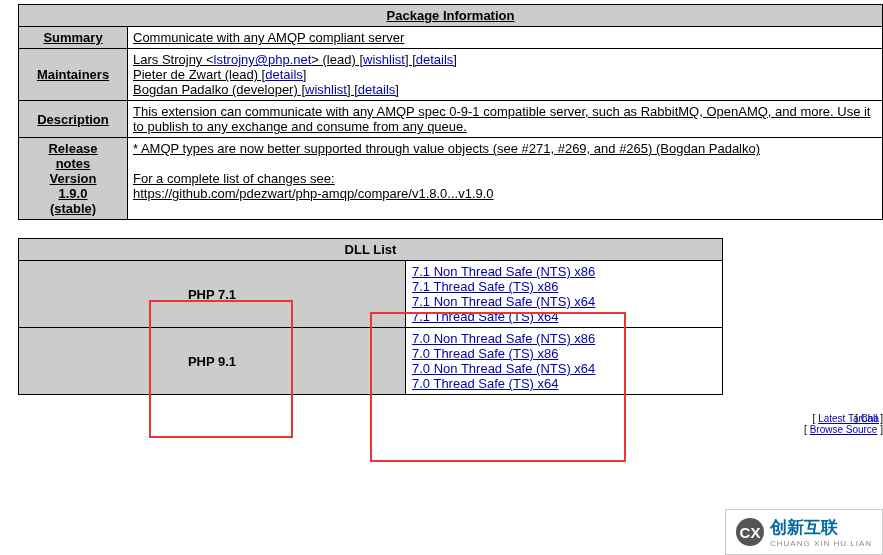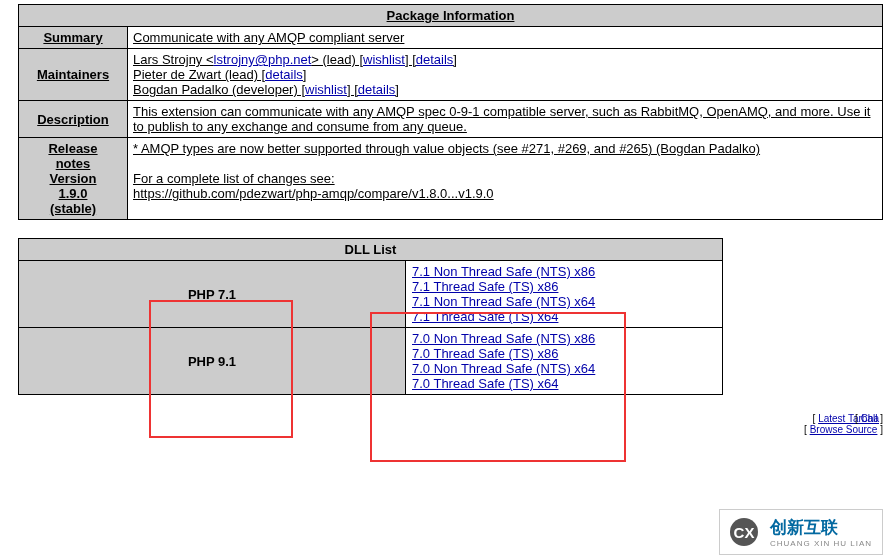--- a/index.html
+++ b/index.html
@@ -76,21 +76,21 @@
     font-size: 10px;
   }
   .bottom-right {
     position: fixed;
     right: 0;
     bottom: 0;
   }
   .bottom-right .logo {
     display: inline-flex;
     align-items: center;
-    gap: 12px;
+    gap: 6px;
     background: #fff;
     border: 1px solid #ccc;
     padding: 6px 10px;
   }
   .bottom-right .cx {
     width: 28px;
     height: 28px;
     background: #555;
     border-radius: 50%;
     color: #fff;

